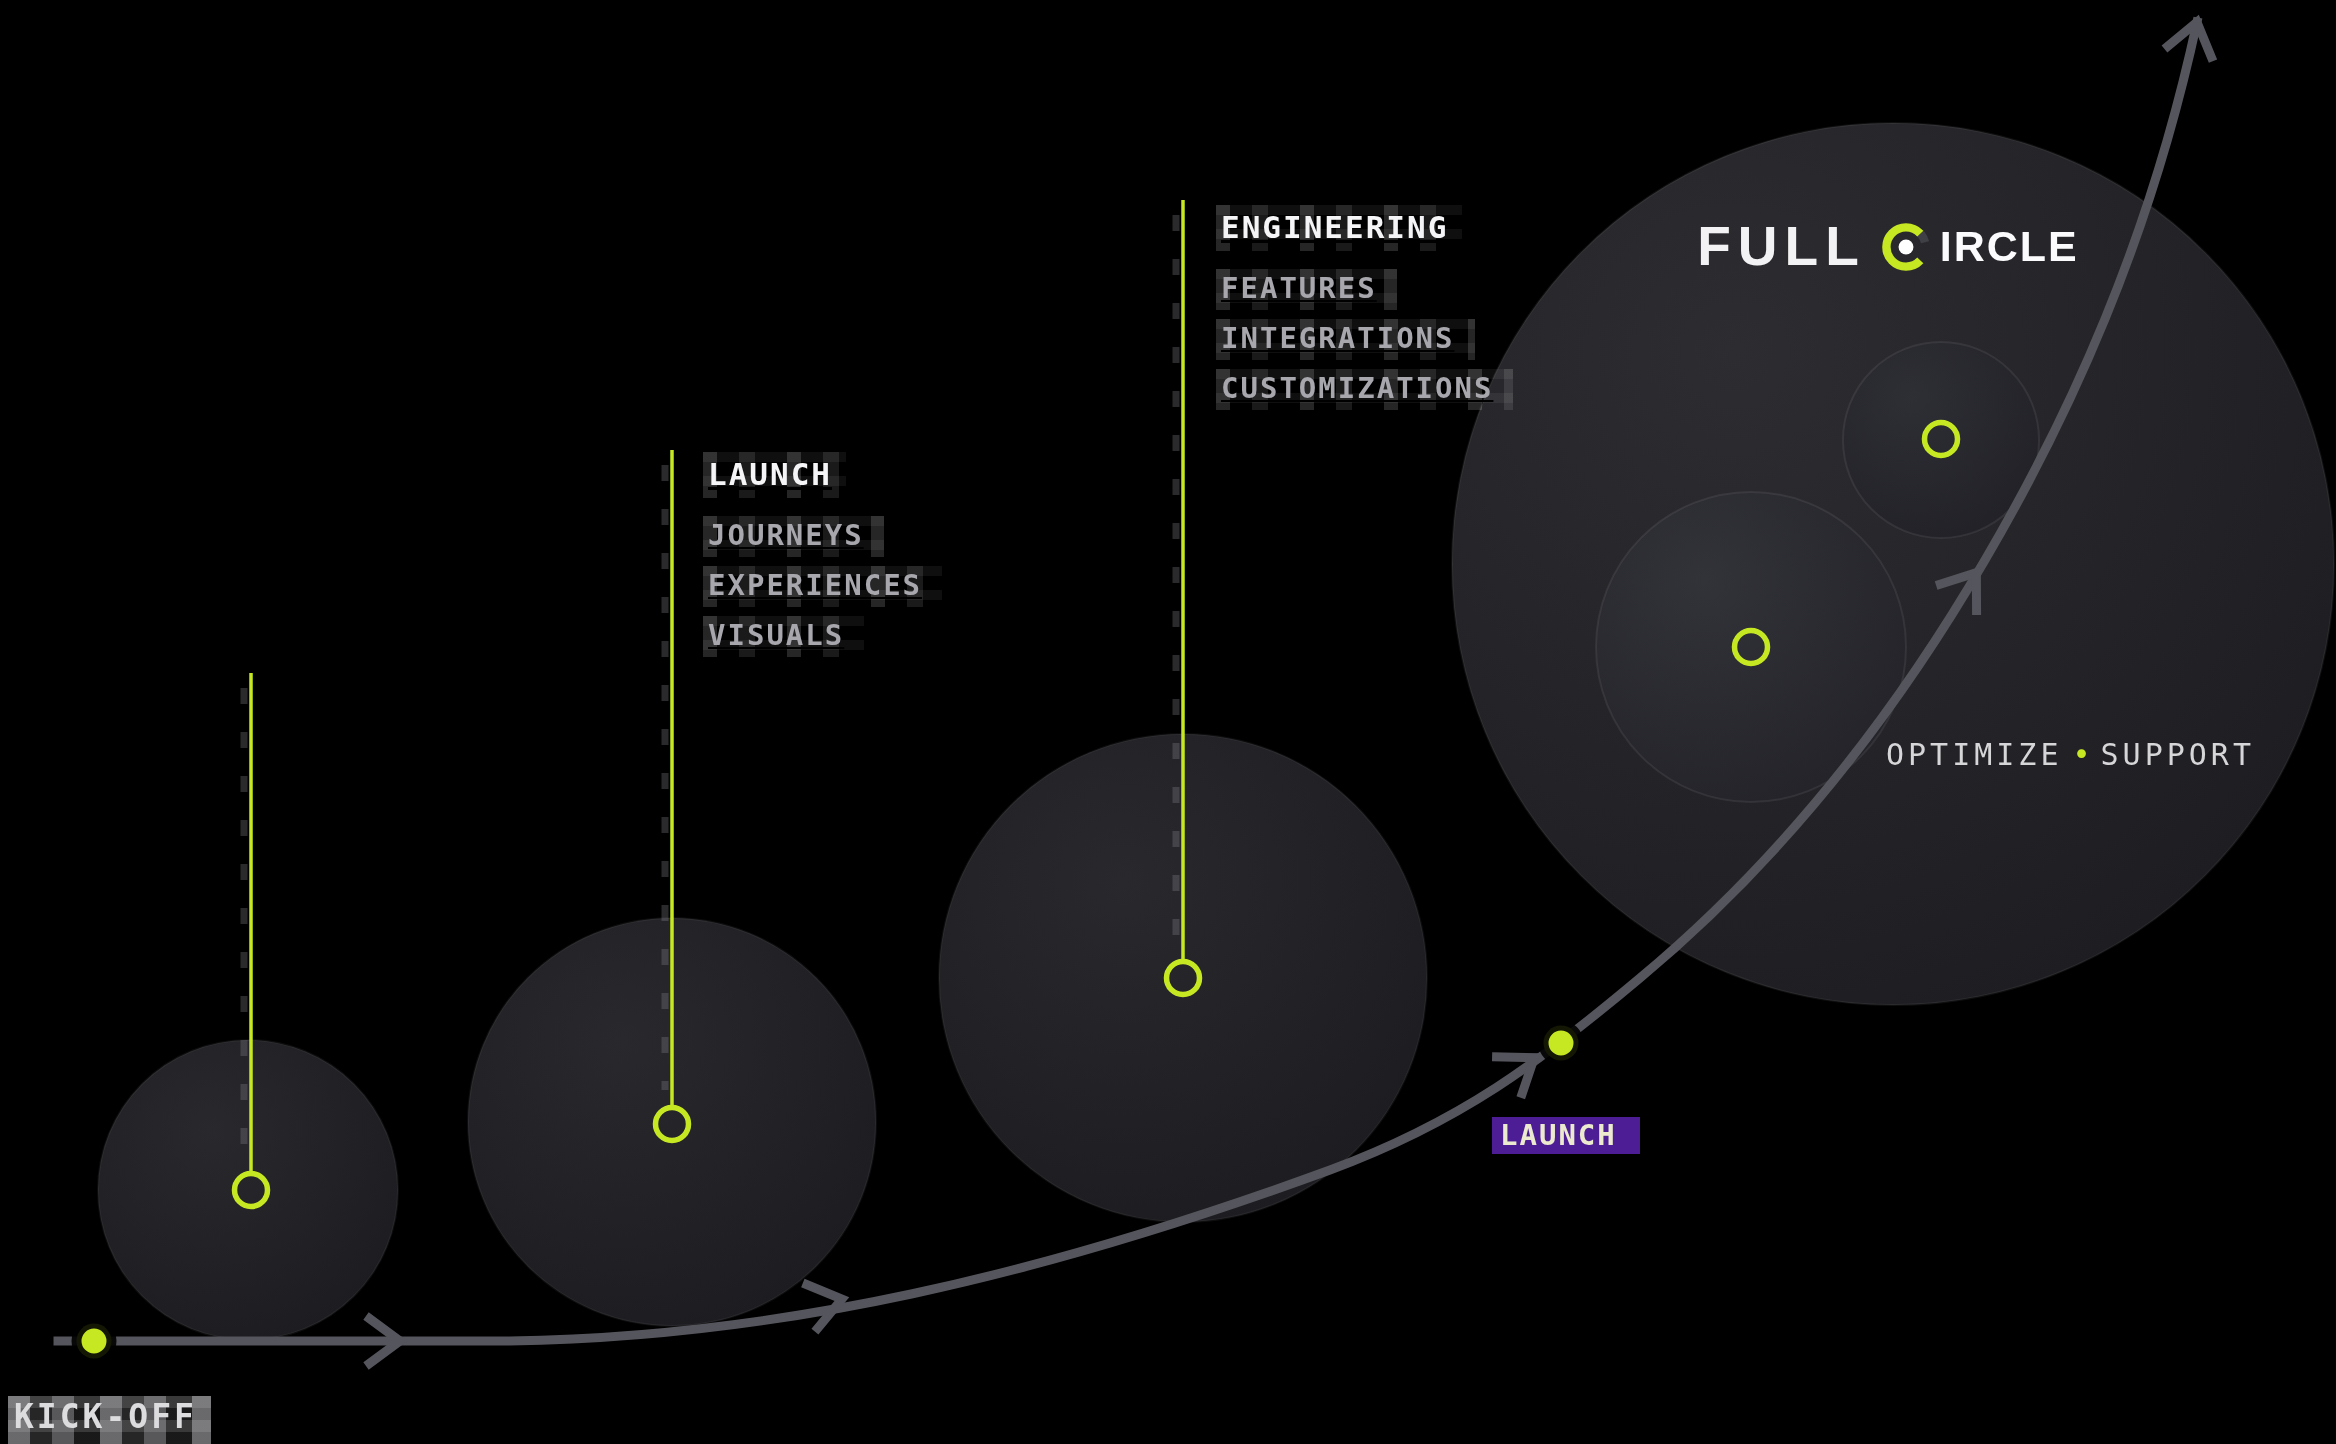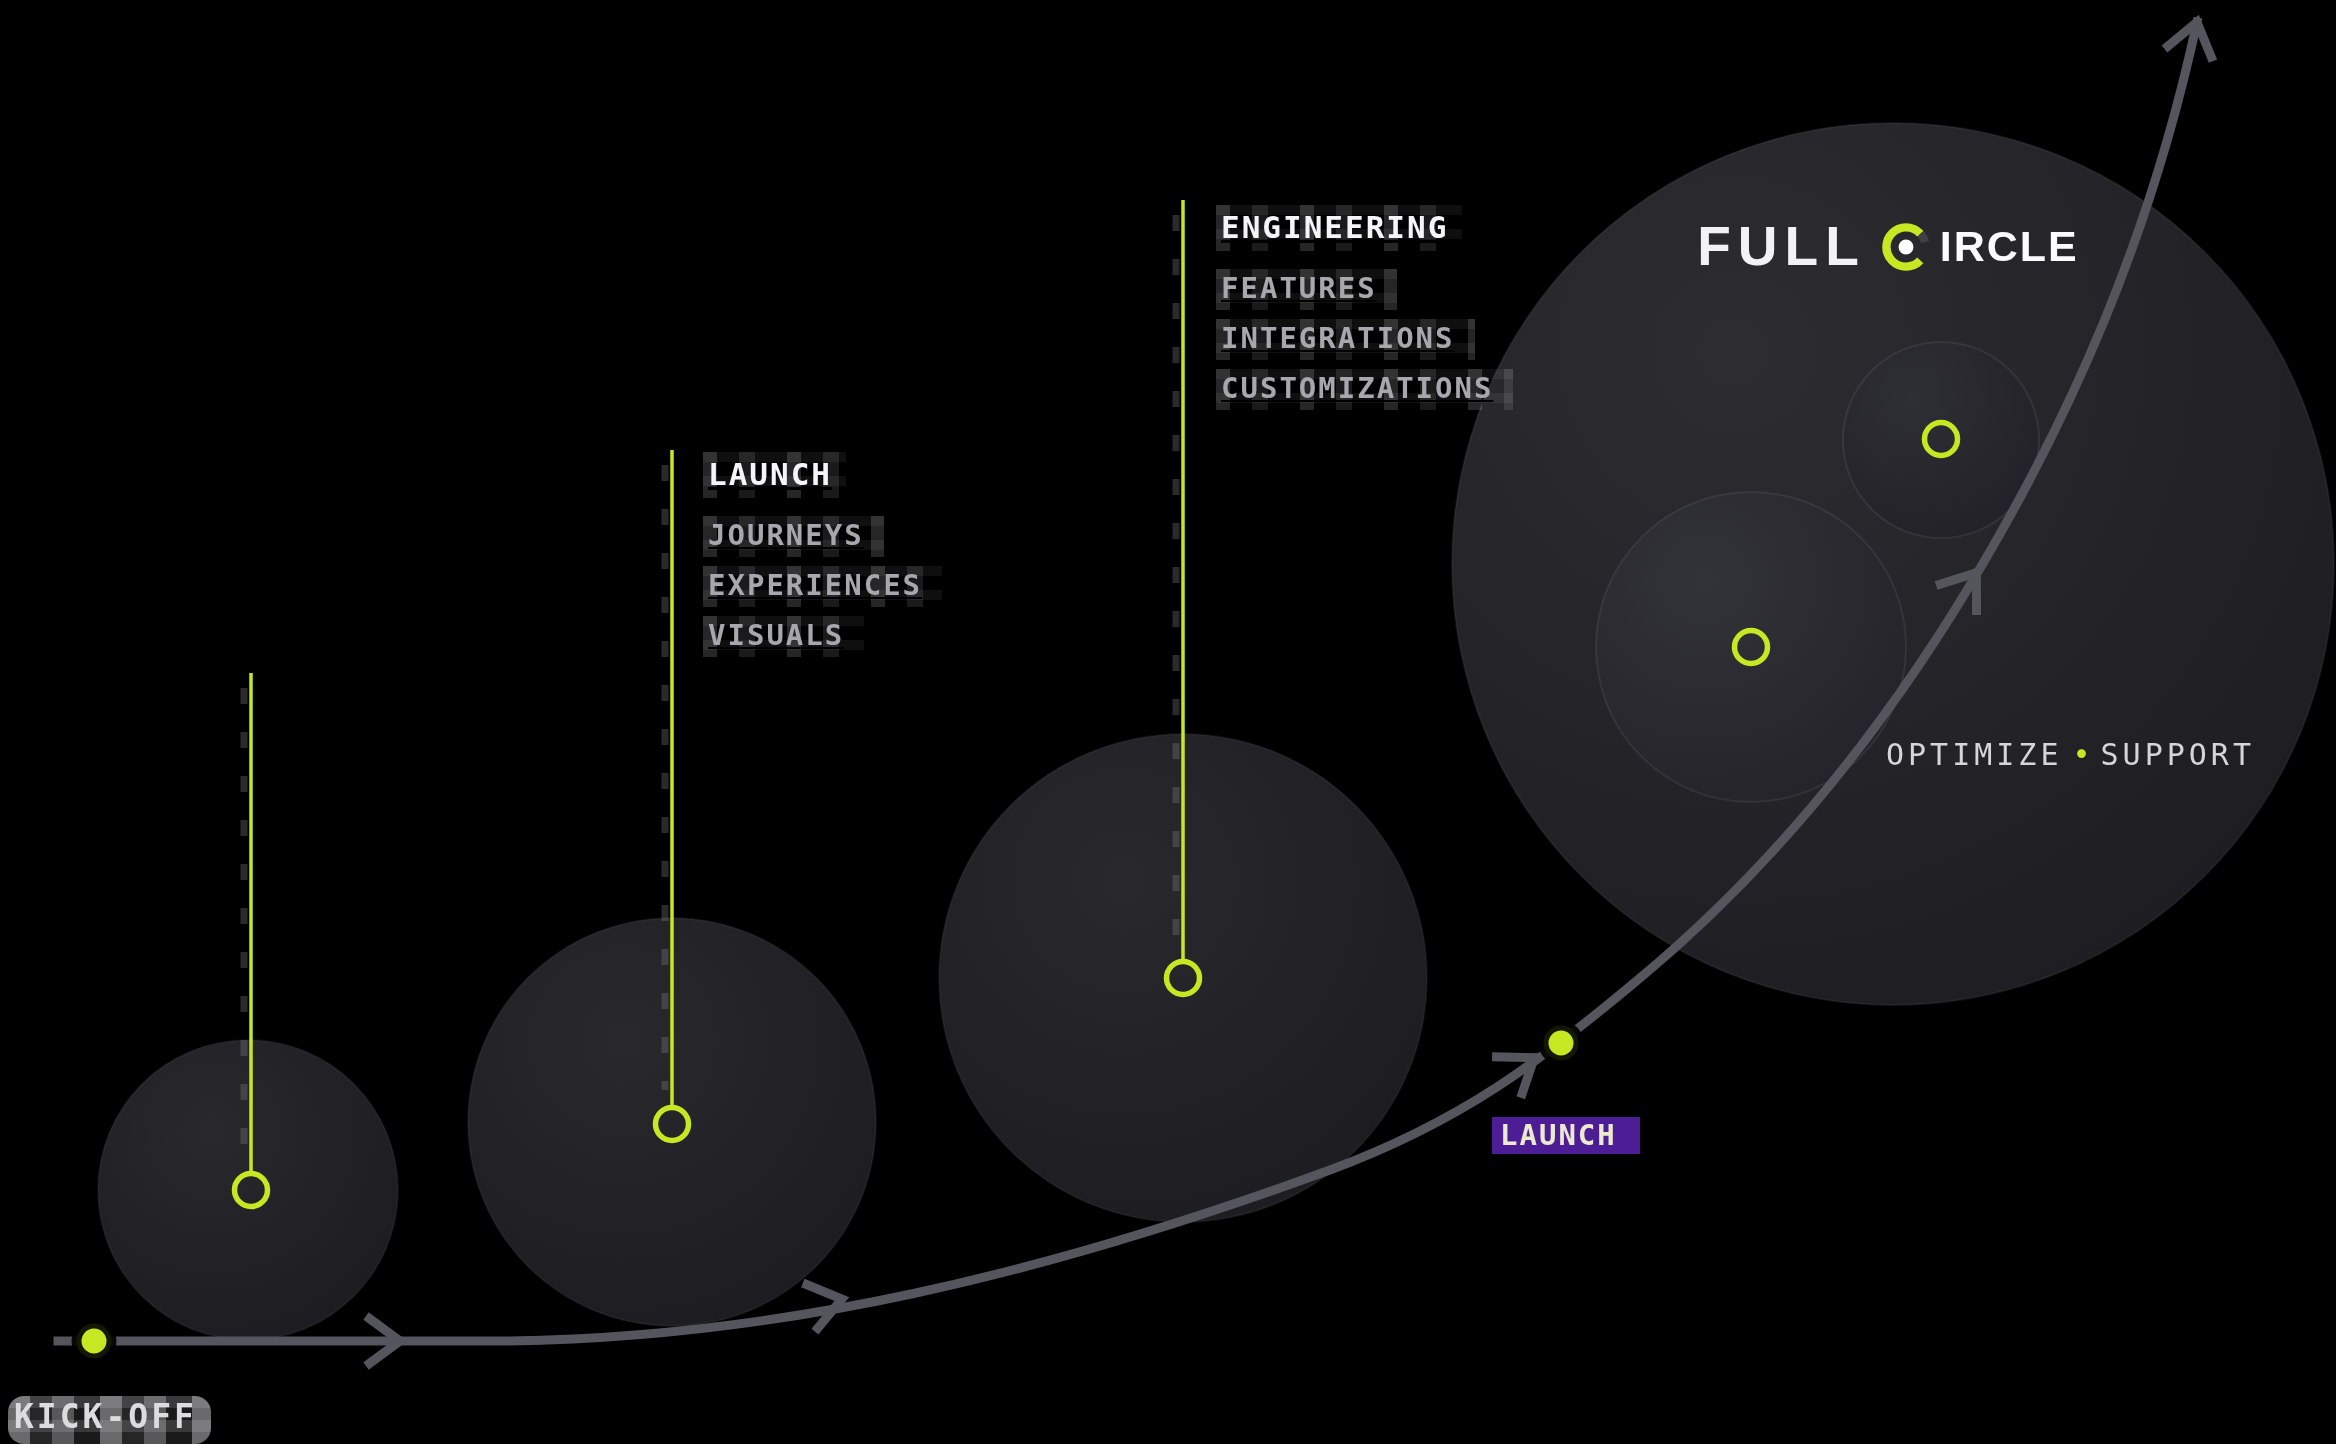--- a/index.html
+++ b/index.html
@@ -17,21 +17,21 @@
 
   .stage{position:absolute;text-decoration:underline;}
   .stage .t{display:table;font:700 31px/40px "DejaVu Sans Mono",monospace;color:#f5f5f7;
             letter-spacing:2px;padding:2px 14px 4px 5px;}
   .stage .items{margin-top:18px;}
   .stage .it{display:table;font:700 29px/33px "DejaVu Sans Mono",monospace;color:#a7a7ad;
              letter-spacing:2px;padding:3px 20px 5px 5px;margin-bottom:9px;}
 
   .kickoff{position:absolute;left:8px;top:1396px;display:table;
            font:700 33px/38px "DejaVu Sans Mono",monospace;color:#dcdcdf;
-           letter-spacing:3px;padding:2px 14px 8px 6px;border-radius:16px;}
+           letter-spacing:3px;padding:2px 14px 8px 6px;}
   .launch{position:absolute;left:1492px;top:1117px;width:148px;height:37px;background:#4c1d95;
           font:700 29px/37px "DejaVu Sans Mono",monospace;color:#eceace;letter-spacing:2px;
           padding-left:8px;box-sizing:border-box;}
 
   .wordmark{position:absolute;left:1668px;top:214px;width:440px;height:64px;display:flex;
             align-items:center;justify-content:center;}
   .wm-full{font-family:"Liberation Sans",sans-serif;font-weight:700;font-size:55px;color:#f2f2f4;
            letter-spacing:7px;}
   .wm-icon{width:56px;height:56px;margin:2px 6px 0 12px;flex:0 0 auto;}
   .wm-rest{font-family:"Liberation Sans",sans-serif;font-weight:700;font-size:43px;color:#fbfbfd;

